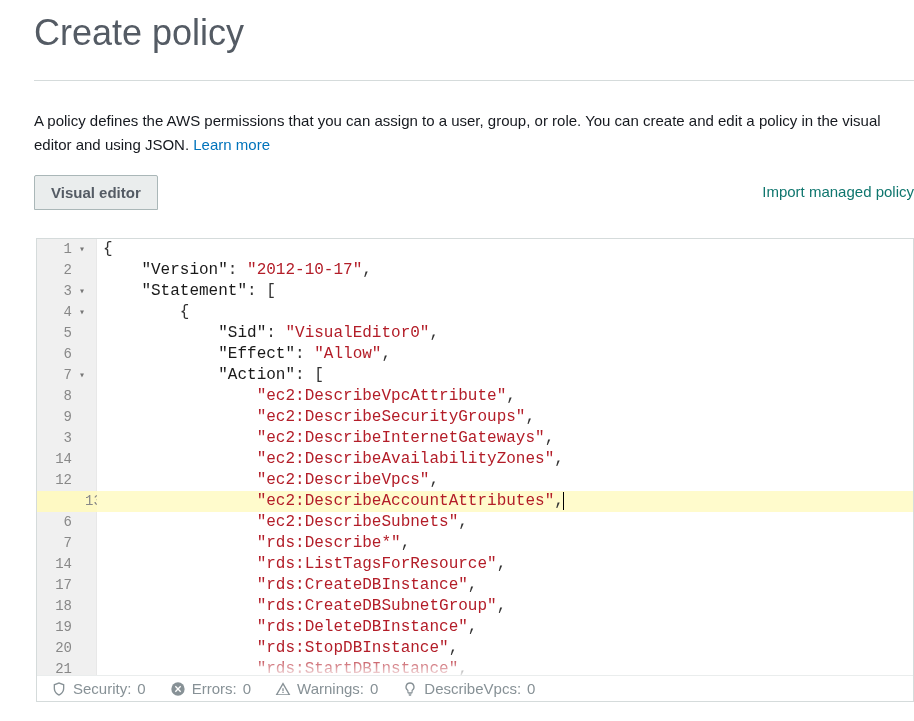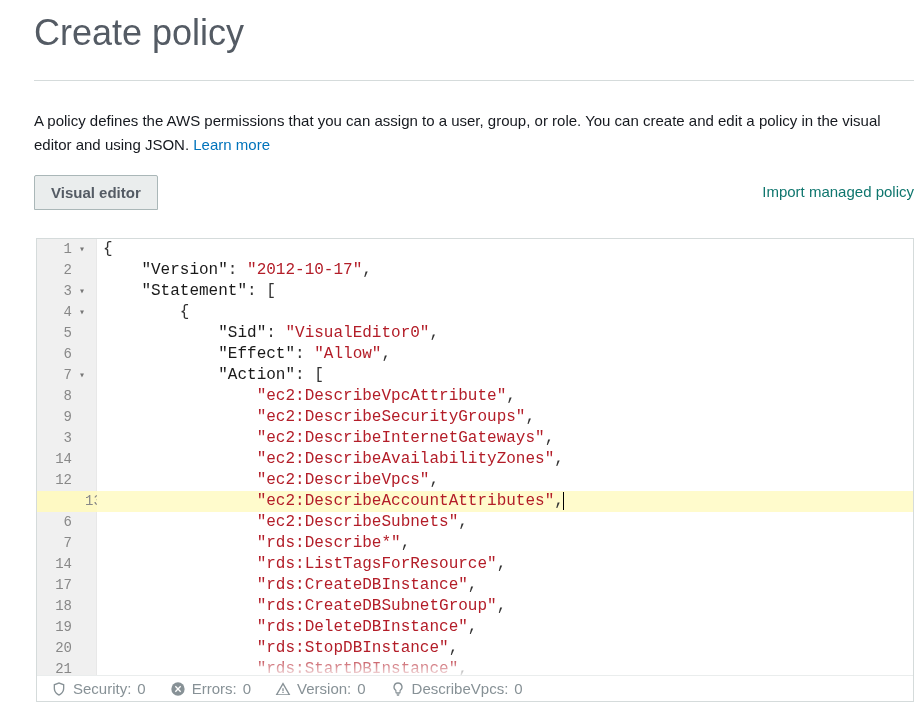--- a/index.html
+++ b/index.html
@@ -219,21 +219,21 @@
             <circle cx="12" cy="12" r="10"></circle>
             <path fill="#fff" d="M8 8l8 8M16 8l-8 8" stroke="#fff" stroke-width="2"></path>
           </svg>
         <span>Errors:</span>
         <span>0</span>
       </div>
       <div class="status-item">
         <svg viewBox="0 0 24 24">
             <path d="M12 2L1 21h22L12 2zm0 4l8 14H4l8-14zm-1 5h2v4h-2v-4zm0 5h2v2h-2v-2z"></path>
           </svg>
-        <span>Version:</span>
+        <span>Warnings:</span>
         <span>0</span>
       </div>
       <div class="status-item">
         <svg viewBox="0 0 24 24">
             <path d="M12 2a7 7 0 00-4 12.7V17a2 2 0 002 2h4a2 2 0 002-2v-2.3A7 7 0 0012 2zm0 2a5 5 0 013 9l-.7.5V17h-4.6v-3.5L9 13a5 5 0 013-9zm-2 16h4v1a1 1 0 01-1 1h-2a1 1 0 01-1-1v-1z"></path>
           </svg>
         <span>DescribeVpcs:</span>
         <span>0</span>
       </div>
     </div>

